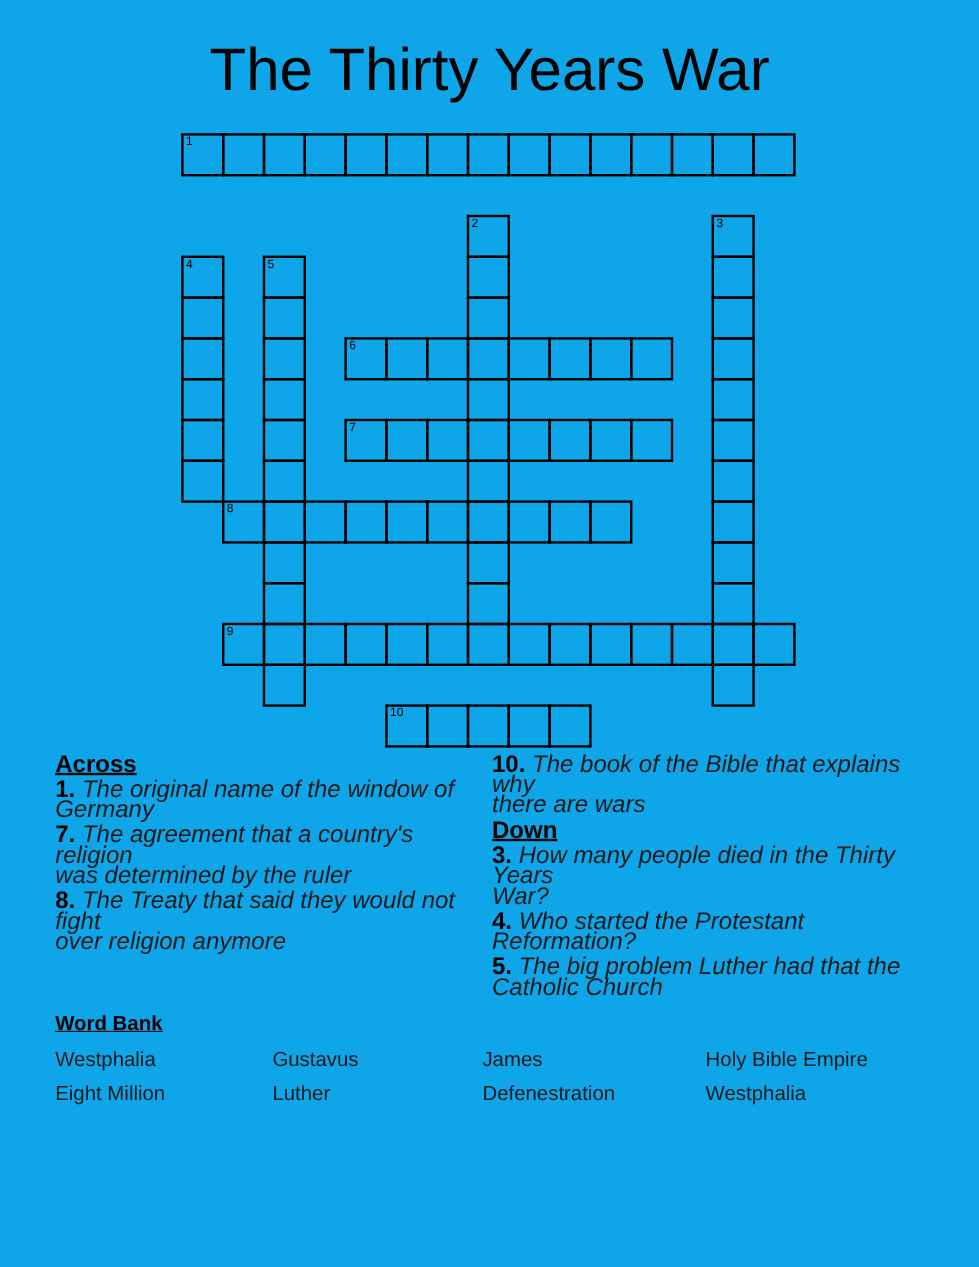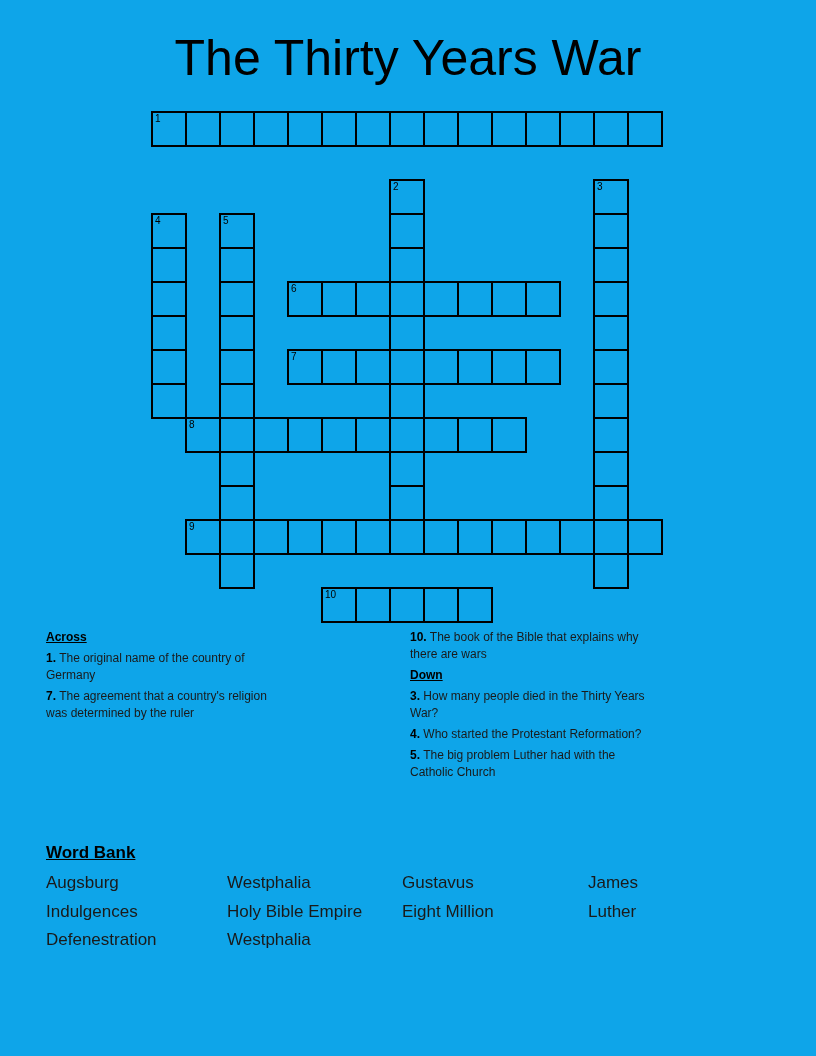--- a/index.html
+++ b/index.html
@@ -16,30 +16,30 @@
   #grid{position:absolute;left:0;top:0;width:816px;height:1056px;pointer-events:none;}
   .cell{
     position:absolute;width:36px;height:36px;box-sizing:border-box;
     border:2px solid #000;background:transparent;pointer-events:auto;
   }
   .cell-num{
     position:absolute;top:0px;left:2px;
     font-size:10px;line-height:11px;color:#000;
   }
   
-  .clues-col{position:absolute;font-size:12px;line-height:17px;color:#1a1a1a;}
+  .clues-col{position:absolute;font-size:20px;line-height:17px;color:#1a1a1a;}
   #clues-left{left:46px;top:629px;width:345px;}
   #clues-right{left:410px;top:629px;width:362px;}
   .clue-header{
     font-weight:700;text-decoration:underline;color:#000;
     margin:0 0 4px 0;
   }
   .clue{margin:0 0 4px 0;}
   .clue-num{font-weight:700;color:#000;}
-  .clue-text{white-space:pre-line;}
+  .clue-text{white-space:pre-line;font-style:italic;}
   
   .wordbank{position:absolute;left:46px;top:843px;width:740px;}
   .wb-header{
     font-size:17px;font-weight:700;text-decoration:underline;color:#000;
     margin:0 0 11px 0;line-height:19px;
   }
   .wb-grid{
     display:grid;grid-template-columns:181px 175px 186px 1fr;
     grid-auto-rows:28.5px;font-size:17px;line-height:19px;color:#1a1a1a;
   }
@@ -163,57 +163,57 @@
       </div>
       <div class="cell" style="left: 355px; top: 587px;"></div>
       <div class="cell" style="left: 389px; top: 587px;"></div>
       <div class="cell" style="left: 423px; top: 587px;"></div>
       <div class="cell" style="left: 457px; top: 587px;"></div>
     </div>
 
   <div class="clues-col" id="clues-left">
     <div class="clue-header">Across</div>
     <div id="across-list">
-  <div class="clue"><span class="clue-num">1.</span> <span class="clue-text">The original name of the country of
+  <div class="clue"><span class="clue-num">1.</span> <span class="clue-text">The original name of the window of
 Germany</span></div>
 
 
   <div class="clue"><span class="clue-num">7.</span> <span class="clue-text">The agreement that a country's religion
 was determined by the ruler</span></div>
 
+  <div class="clue"><span class="clue-num">8.</span> <span class="clue-text">The Treaty that said they would not fight
+over religion anymore</span></div>
 
 </div>
   </div>
 
   <div class="clues-col" id="clues-right">
     <div id="pre-down-list">
   <div class="clue"><span class="clue-num">10.</span> <span class="clue-text">The book of the Bible that explains why
 there are wars</span></div>
 </div>
     <div class="clue-header">Down</div>
     <div id="down-list">
 
   <div class="clue"><span class="clue-num">3.</span> <span class="clue-text">How many people died in the Thirty Years
 War?</span></div>
 
   <div class="clue"><span class="clue-num">4.</span> <span class="clue-text">Who started the Protestant Reformation?</span></div>
 
-  <div class="clue"><span class="clue-num">5.</span> <span class="clue-text">The big problem Luther had with the
+  <div class="clue"><span class="clue-num">5.</span> <span class="clue-text">The big problem Luther had that the
 Catholic Church</span></div>
 </div>
   </div>
 
   <div class="wordbank">
     <div class="wb-header">Word Bank</div>
     <div class="wb-grid" id="wb-grid">
-        <div class="wb-item">Augsburg</div>
         <div class="wb-item">Westphalia</div>
         <div class="wb-item">Gustavus</div>
         <div class="wb-item">James</div>
-        <div class="wb-item">Indulgences</div>
         <div class="wb-item">Holy Bible Empire</div>
         <div class="wb-item">Eight Million</div>
         <div class="wb-item">Luther</div>
         <div class="wb-item">Defenestration</div>
         <div class="wb-item">Westphalia</div>
       </div>
   </div>
 
 </div>
 

